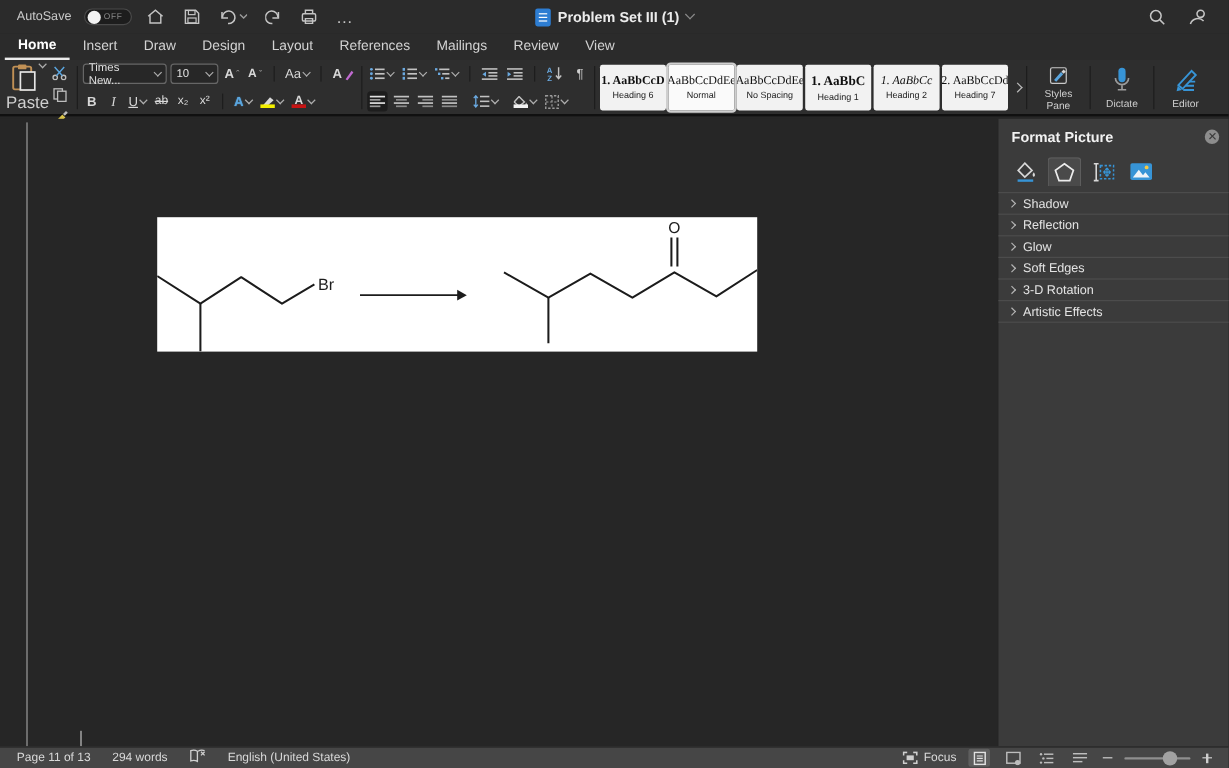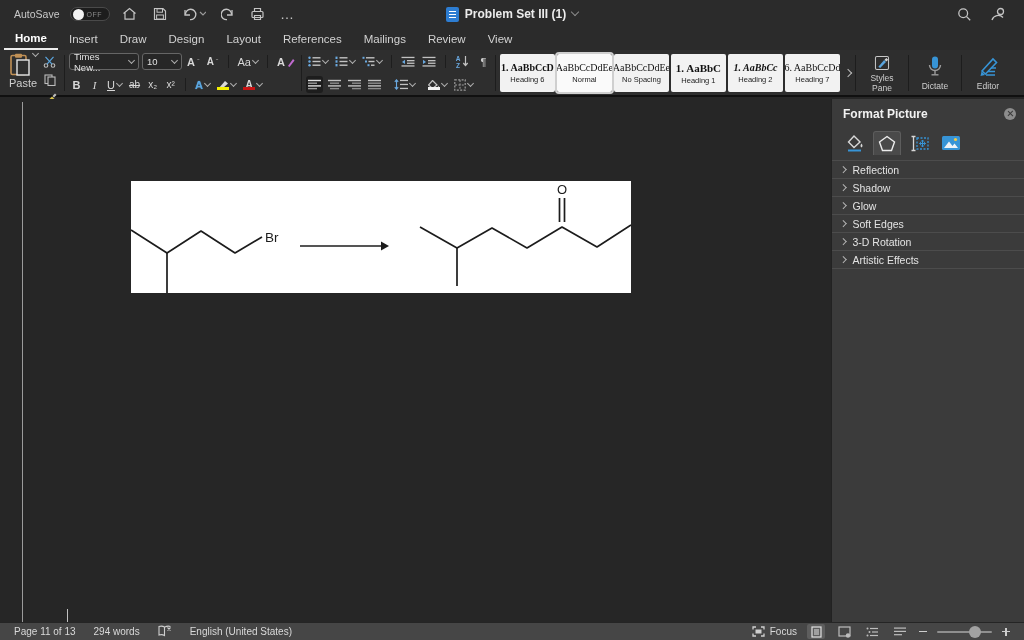--- a/index.html
+++ b/index.html
@@ -37,39 +37,39 @@
   .tab-actions { margin-left:auto; display:flex; gap:8px; padding-right:10px; }
   .pill-btn { background:#575757; border-radius:4px; height:17px; padding:0 9px; display:flex;
     align-items:center; gap:5px; font-size:10.5px; color:#f0f0f0; font-weight:bold; }
 
   
   .ribbon { position:absolute; top:50px; left:0; right:0; height:47px; background:#2e2e2e;
     border-bottom:2px solid #101010; display:flex; align-items:stretch; padding:3px 4px 2px 6px; color:#d6d6d6; }
   .vdiv { width:1px; background:#1d1d1d; margin:2px 4px; }
   .grp { display:flex; flex-direction:column; justify-content:space-between; }
   .rowi { display:flex; align-items:center; gap:3px; }
-  .paste { width:34px; display:flex; flex-direction:column; align-items:center; font-size:11px; color:#cfcfcf;text-align:right; }
+  .paste { width:34px; display:flex; flex-direction:column; align-items:center; font-size:14px; color:#cfcfcf;text-align:right; }
   .clipcol { width:20px; display:flex; flex-direction:column; align-items:center; justify-content:space-between; padding:1px 0; }
   .combo { height:17px; border:1px solid #666; border-radius:3px; background:#272727; display:flex;
     align-items:center; font-size:9.5px; color:#e2e2e2; padding:0 4px; gap:4px; }
   .chev { width:5px; height:5px; border-right:1.3px solid #aeaeae; border-bottom:1.3px solid #aeaeae;
     transform:rotate(45deg); margin-top:-2px; flex:none; }
   .sbtn { min-width:15px; height:17px; display:flex; align-items:center; justify-content:center;
     font-size:11px; color:#d8d8d8; gap:2px; padding:0 2px; border-radius:3px; }
   .sbtn.sel { background:#1d1d1d; }
   .fx { font-size:8px; vertical-align:super; }
   .glyphA { font-weight:bold; }
   .underbar { display:inline-block; width:12px; height:3px; margin-top:-2px; }
   .stylecards { display:flex; align-items:center; gap:2px; }
   .card { width:55px; height:38px; background:#f2f2f2; border-radius:2px; display:flex; flex-direction:column;
     align-items:center; justify-content:center; gap:2px; color:#111; overflow:hidden; }
   .card.sel { outline:2px solid #cfcfcf; outline-offset:0; background:#fafafa; }
   .card .sample { font-family:"Liberation Serif", serif; font-size:10px; white-space:nowrap; }
   .card .sample.h1 { font-size:11px; font-weight:bold; }
-  .card .sample.h2 { font-size:10px; font-weight:bold; font-style:italic; }
+  .card .sample.h2 { font-size:10px; font-weight:normal; font-style:italic; }
   .card .sample.h6 { font-weight:bold; }
   .card .slabel { font-size:7.5px; color:#222; }
   .gal-chev { width:6px; height:6px; border-top:1.5px solid #bbb; border-right:1.5px solid #bbb;
     transform:rotate(45deg); margin-left:3px; }
   .bigbtn { width:44px; display:flex; flex-direction:column; align-items:center; justify-content:flex-start;
     gap:2px; font-size:8.5px; color:#cfcfcf; text-align:center; padding-top:2px; }
 
   
   .main { position:absolute; top:99px; left:0; width:831px; height:523px; background:#262626; }
   .page-edge { position:absolute; left:22px; top:3px; bottom:0; width:1px; background:#9b9b9b; }
@@ -456,21 +456,21 @@
       </div>
       <div class="card">
         <span class="sample h1">1. AaBbC</span>
         <span class="slabel">Heading 1</span>
       </div>
       <div class="card">
         <span class="sample h2">1. AaBbCc</span>
         <span class="slabel">Heading 2</span>
       </div>
       <div class="card">
-        <span class="sample">6. AaBbCcDd</span>
+        <span class="sample">2. AaBbCcDd</span>
         <span class="slabel">Heading 7</span>
       </div>
       <span class="gal-chev"></span>
     </div>
 
     <div class="vdiv"></div>
 
     <div class="bigbtn">
       <svg width="22" height="22" viewBox="0 0 22 22">
           <rect x="2" y="2" width="18" height="18" rx="2" fill="none" stroke="#c8c8c8" stroke-width="1.4"></rect>
@@ -559,25 +559,25 @@
         <svg width="20" height="16" viewBox="0 0 20 16">
             <rect x="1" y="1" width="18" height="14" rx="1.5" fill="#3794d6"></rect>
             <path d="M3 13 L8 6.5 L11.5 11 L13.5 8.5 L17 13 Z" fill="#eef3f8"></path>
             <circle cx="14.5" cy="4.5" r="1.6" fill="#f5c944"></circle>
           </svg>
       </span>
     </div>
     <div class="panel-sections">
       <div class="psec">
         <span class="rchev"></span>
-        <span>Reflection</span>
+        <span>Shadow</span>
       </div>
       <div class="psec">
         <span class="rchev"></span>
-        <span>Shadow</span>
+        <span>Reflection</span>
       </div>
       <div class="psec">
         <span class="rchev"></span>
         <span>Glow</span>
       </div>
       <div class="psec">
         <span class="rchev"></span>
         <span>Soft Edges</span>
       </div>
       <div class="psec">

